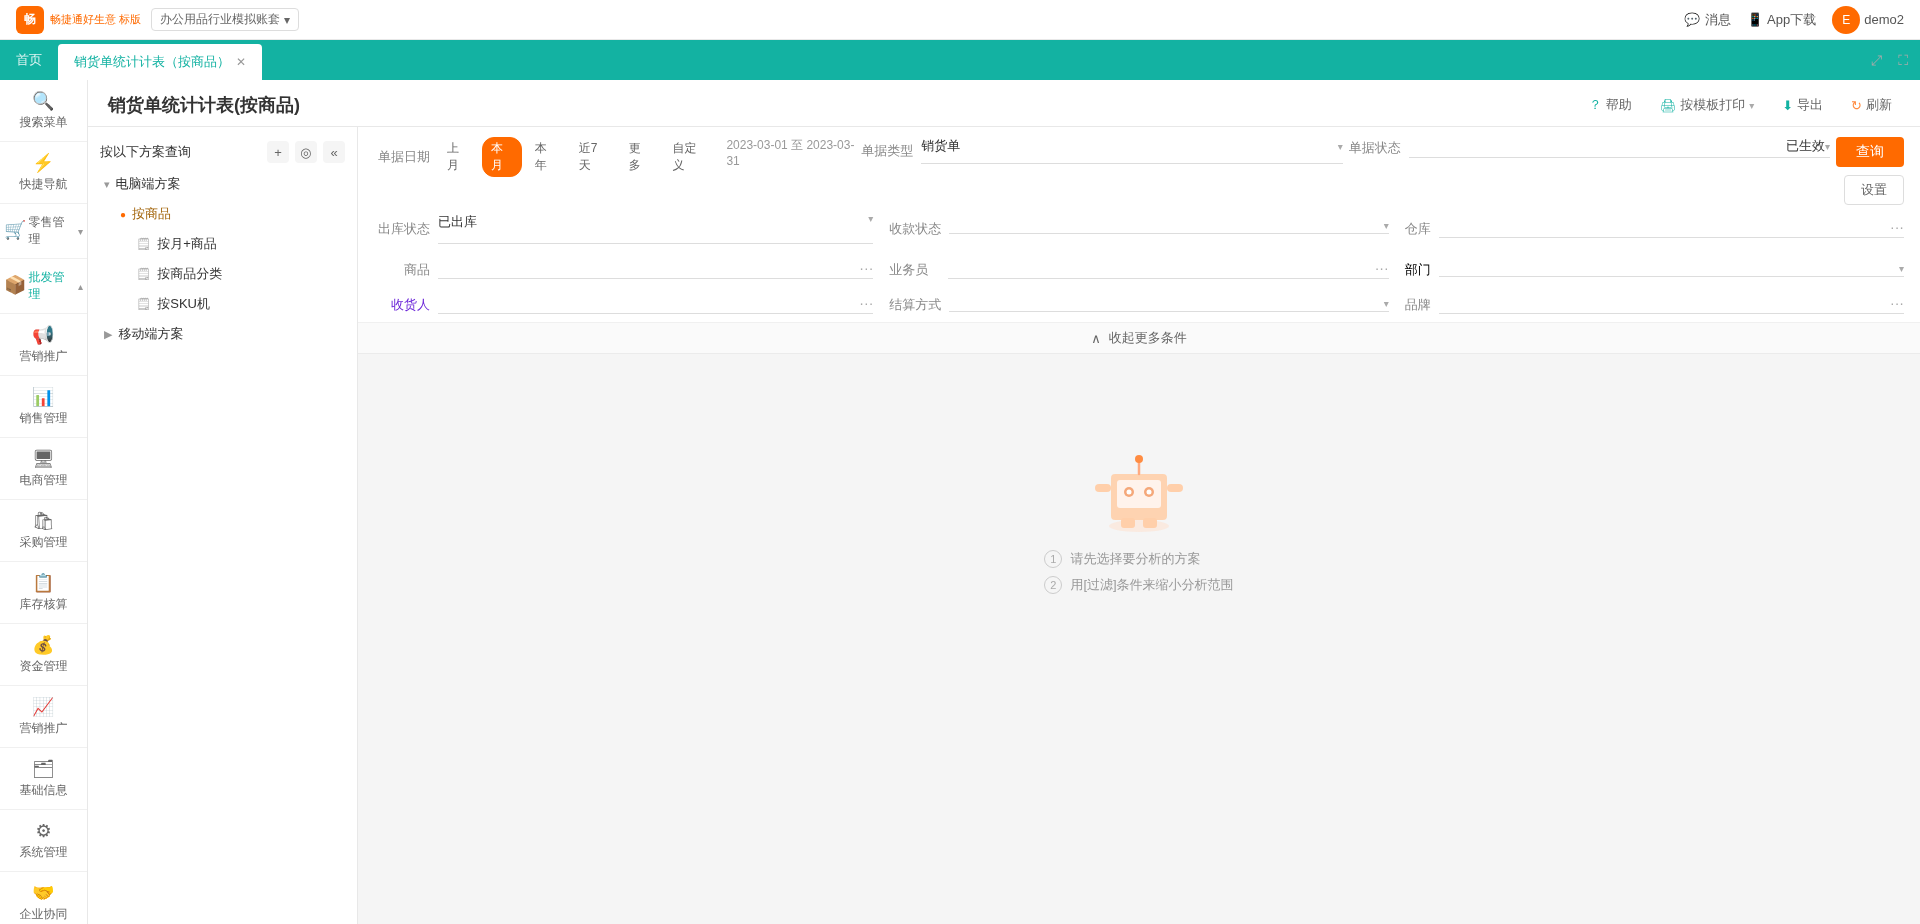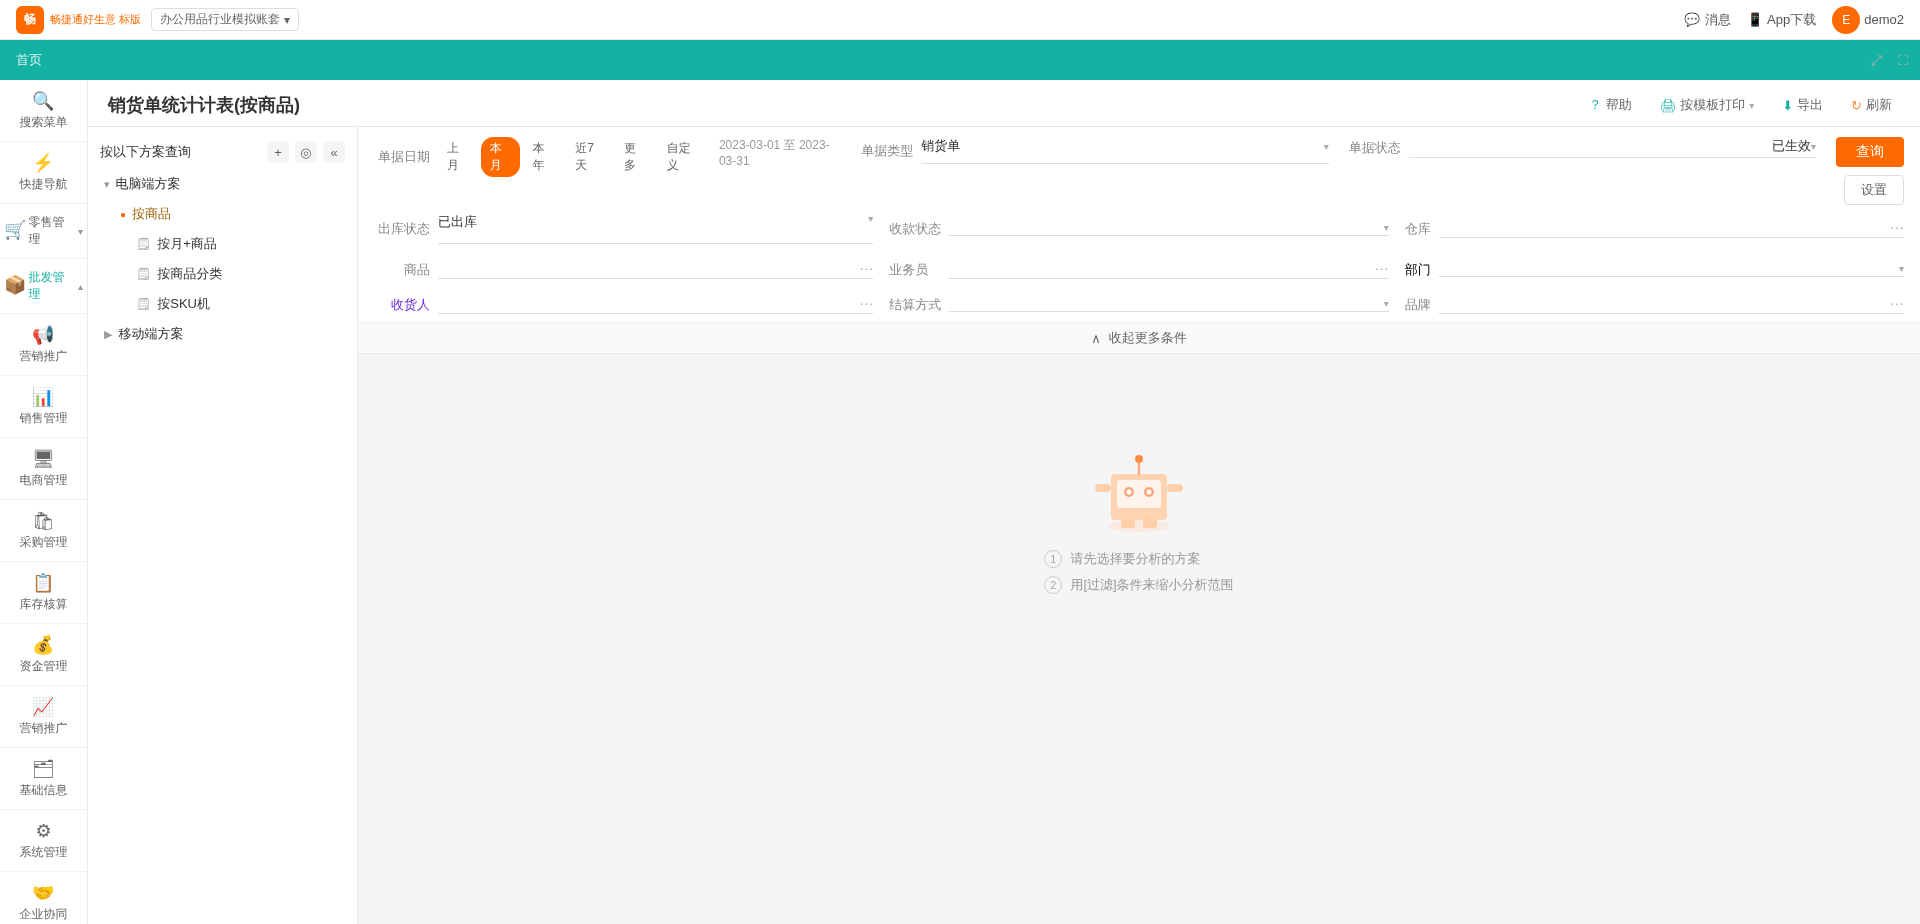--- a/index.html
+++ b/index.html
@@ -108,20 +108,24 @@
       <div class="user-avatar">E</div>
       <span>demo2</span>
     </div>
   </div>
 </div>
 
 <div class="tabbar">
   <div class="tab-item home">
     <span>首页</span>
   </div>
+  <div class="tab-item active">
+    <span>销货单统计计表（按商品）</span>
+    <span class="tab-close">✕</span>
+  </div>
   <div class="tab-maximize">⤢</div>
   <div style="margin-left:4px;" class="tab-maximize">⛶</div>
 </div>
 
 <div class="main-layout">
 
   <div class="sidebar">
     <div class="sidebar-item">
       <span class="sidebar-item-icon">🔍</span>
       <span>搜索菜单</span>
@@ -243,21 +247,21 @@
         <div class="tree-item">
           <span style="color:#999;font-size:11px;">▶</span>
           <span>移动端方案</span>
         </div>
       </div>
 
       <div class="right-main">
 
         <div class="top-filter-bar">
 
-          <div style="display:flex; align-items:flex-start; padding:10px 16px 0; gap:20px; background:#fff;">
+          <div style="display:flex; align-items:flex-start; padding:10px 16px 0; gap:6px; background:#fff;">
 
             <div style="display:flex; flex-direction:column; gap:4px; flex:1;">
               <div style="display:flex; align-items:center; gap:8px;">
                 <span class="filter-label" style="min-width:56px;text-align:right;color:#888;font-size:13px;">单据日期</span>
                 <div class="filter-date-tabs">
                   <div class="date-tab"><span>上月</span></div>
                   <div class="date-tab active"><span>本月</span></div>
                   <div class="date-tab"><span>本年</span></div>
                   <div class="date-tab"><span>近7天</span></div>
                   <div class="date-tab"><span>更多</span></div>
@@ -290,21 +294,21 @@
           </div>
 
           <div style="display:flex; align-items:center; padding:8px 16px; gap:16px; background:#fff;">
             <div style="display:flex; align-items:center; gap:8px; flex:1;">
               <span style="color:#888;font-size:13px;white-space:nowrap;min-width:56px;text-align:right;">出库状态</span>
               <div style="display:flex; align-items:flex-start; flex:1; border-bottom:1px solid #ddd; padding-bottom:12px;">
                 <span style="color:#333;font-size:13px;flex:1;">已出库</span>
                 <span style="color:#aaa;font-size:10px;">▾</span>
               </div>
             </div>
-            <div style="display:flex; align-items:center; gap:8px; flex:1;">
+            <div style="display:flex; align-items:flex-start; gap:8px; flex:1;">
               <span style="color:#888;font-size:13px;white-space:nowrap;">收款状态</span>
               <div style="display:flex; align-items:center; flex:1; border-bottom:1px solid #ddd; padding-bottom:2px;">
                 <span style="color:#ccc;font-size:13px;flex:1;"></span>
                 <span style="color:#aaa;font-size:10px;">▾</span>
               </div>
             </div>
             <div style="display:flex; align-items:center; gap:8px; flex:1;">
               <span style="color:#888;font-size:13px;white-space:nowrap;">仓库</span>
               <div style="display:flex; align-items:center; flex:1; border-bottom:1px solid #ddd; padding-bottom:2px;">
                 <span style="color:#ccc;font-size:13px;flex:1;"></span>

